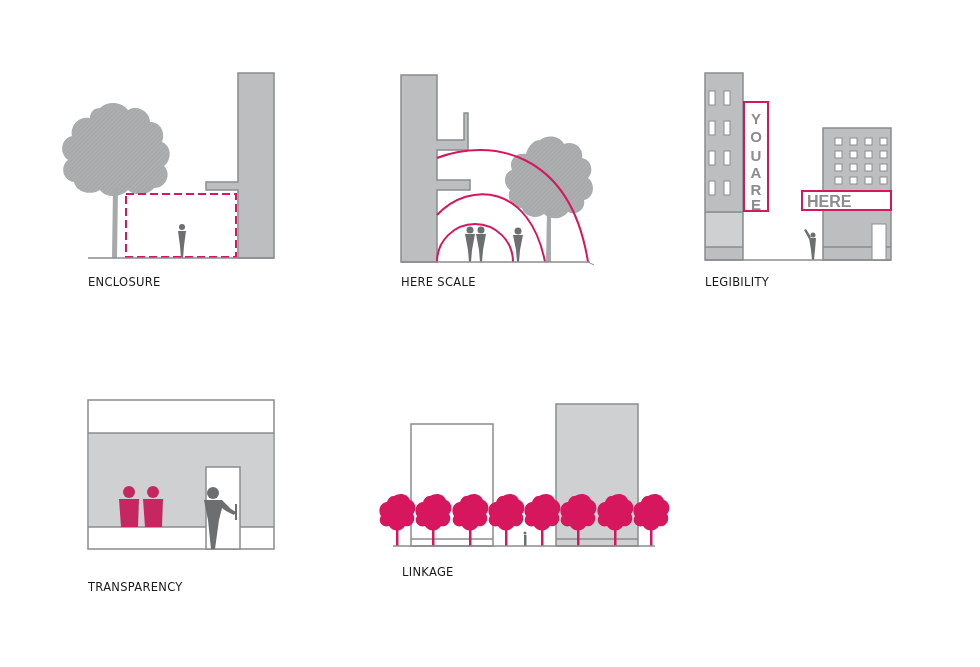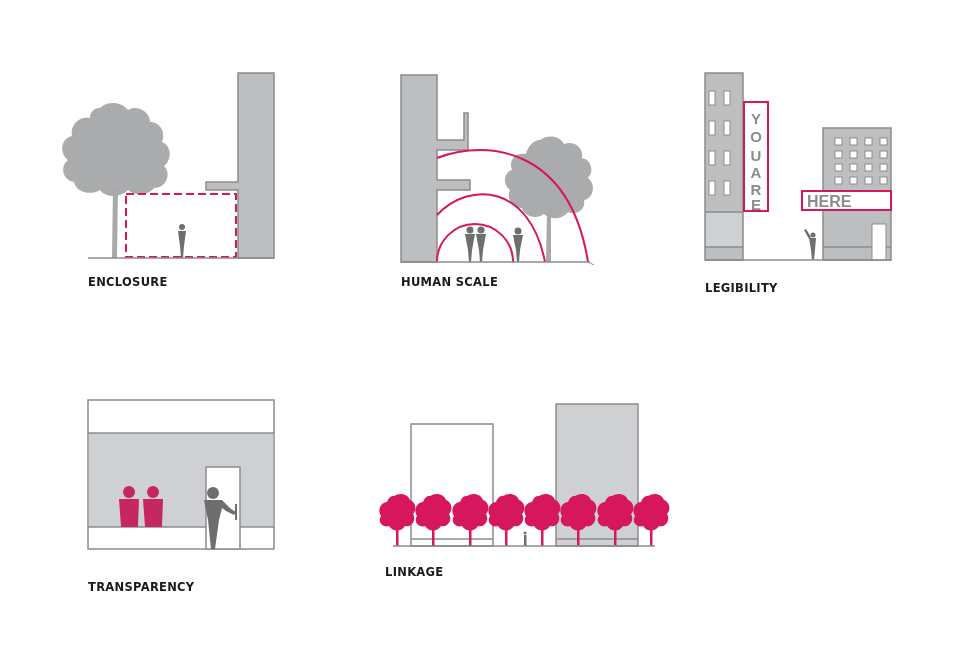--- a/index.html
+++ b/index.html
@@ -1,20 +1,20 @@
 <!DOCTYPE html>
 <html><head>
 <meta charset="utf-8">
 <style>
   html, body { margin: 0; padding: 0; background: #ffffff; }
   body { width: 980px; height: 667px; position: relative; overflow: hidden; font-family: "DejaVu Sans", sans-serif; }
   .label {
     position: absolute;
     font-family: "DejaVu Sans", sans-serif;
-    font-weight: bold;
+    font-weight: normal;
     font-size: 11.5px;
     letter-spacing: 0.3px;
     color: #1a1a1a;
   }
   svg { position: absolute; left: 0; top: 0; }
   .sign-text { font-family: "Liberation Sans", sans-serif; font-weight: bold; fill: #8a8c8e; }
 </style>
 </head>
 <body>
 
@@ -201,16 +201,16 @@
       <g transform="translate(651,0)">
         <path d="M-3,496 C3,492 11,494 13,500 C19,502 20,510 16,514 C20,520 14,528 8,526 C4,532 -4,532 -8,526 C-14,528 -20,522 -16,516 C-20,510 -16,502 -10,502 C-8,497 -6,496 -3,496 Z"></path>
         <rect x="-1" y="524" width="2.5" height="22"></rect>
       </g>
     </g>
     <line x1="393" y1="546" x2="655" y2="546" stroke="#8a8c8e" stroke-width="1.5"></line>
   </g>
 </svg>
 
 <div class="label" style="left:88px; top:275px;">ENCLOSURE</div>
-<div class="label" style="left:401px; top:275px;">HUMAN SCALE</div>
-<div class="label" style="left:705px; top:275px;margin-top:6px;">LEGIBILITY</div>
+<div class="label" style="left:401px; top:275px;">HERE SCALE</div>
+<div class="label" style="left:705px; top:275px;">LEGIBILITY</div>
 <div class="label" style="left:88px; top:580px;">TRANSPARENCY</div>
-<div class="label" style="left:385px; top:565px;">LINKAGE</div>
+<div class="label" style="left:402px; top:565px;">LINKAGE</div>
 
 </body></html>

